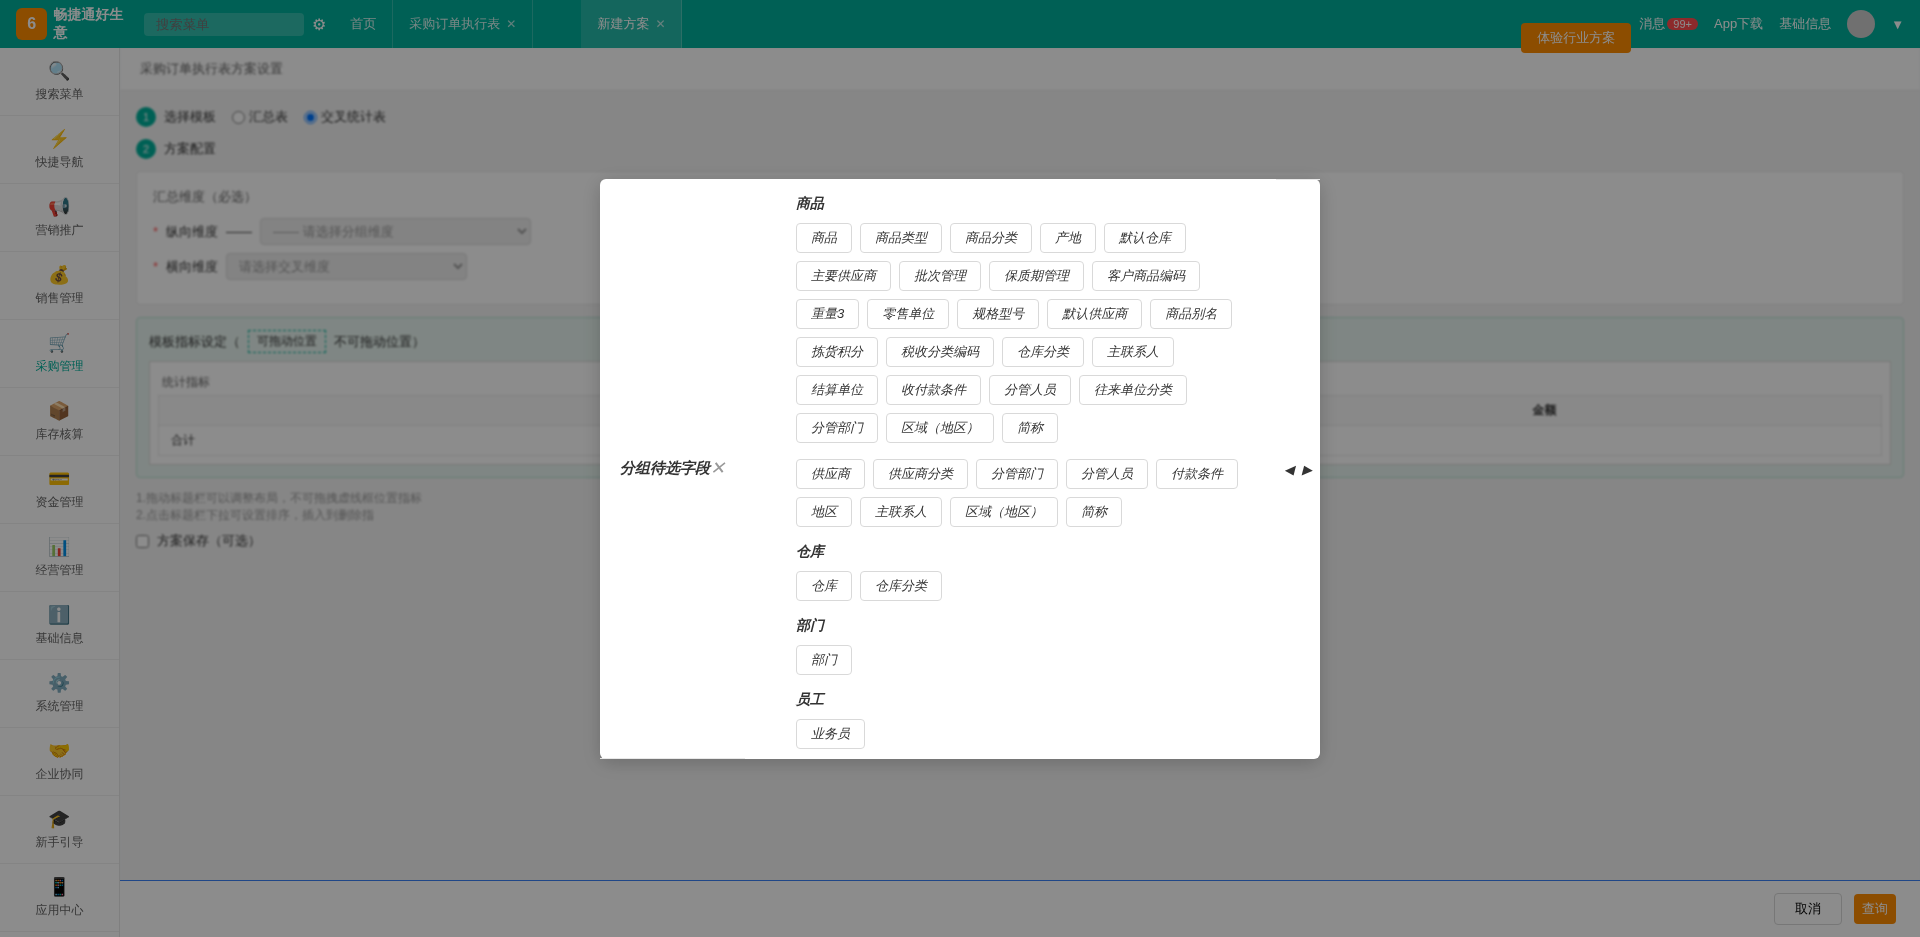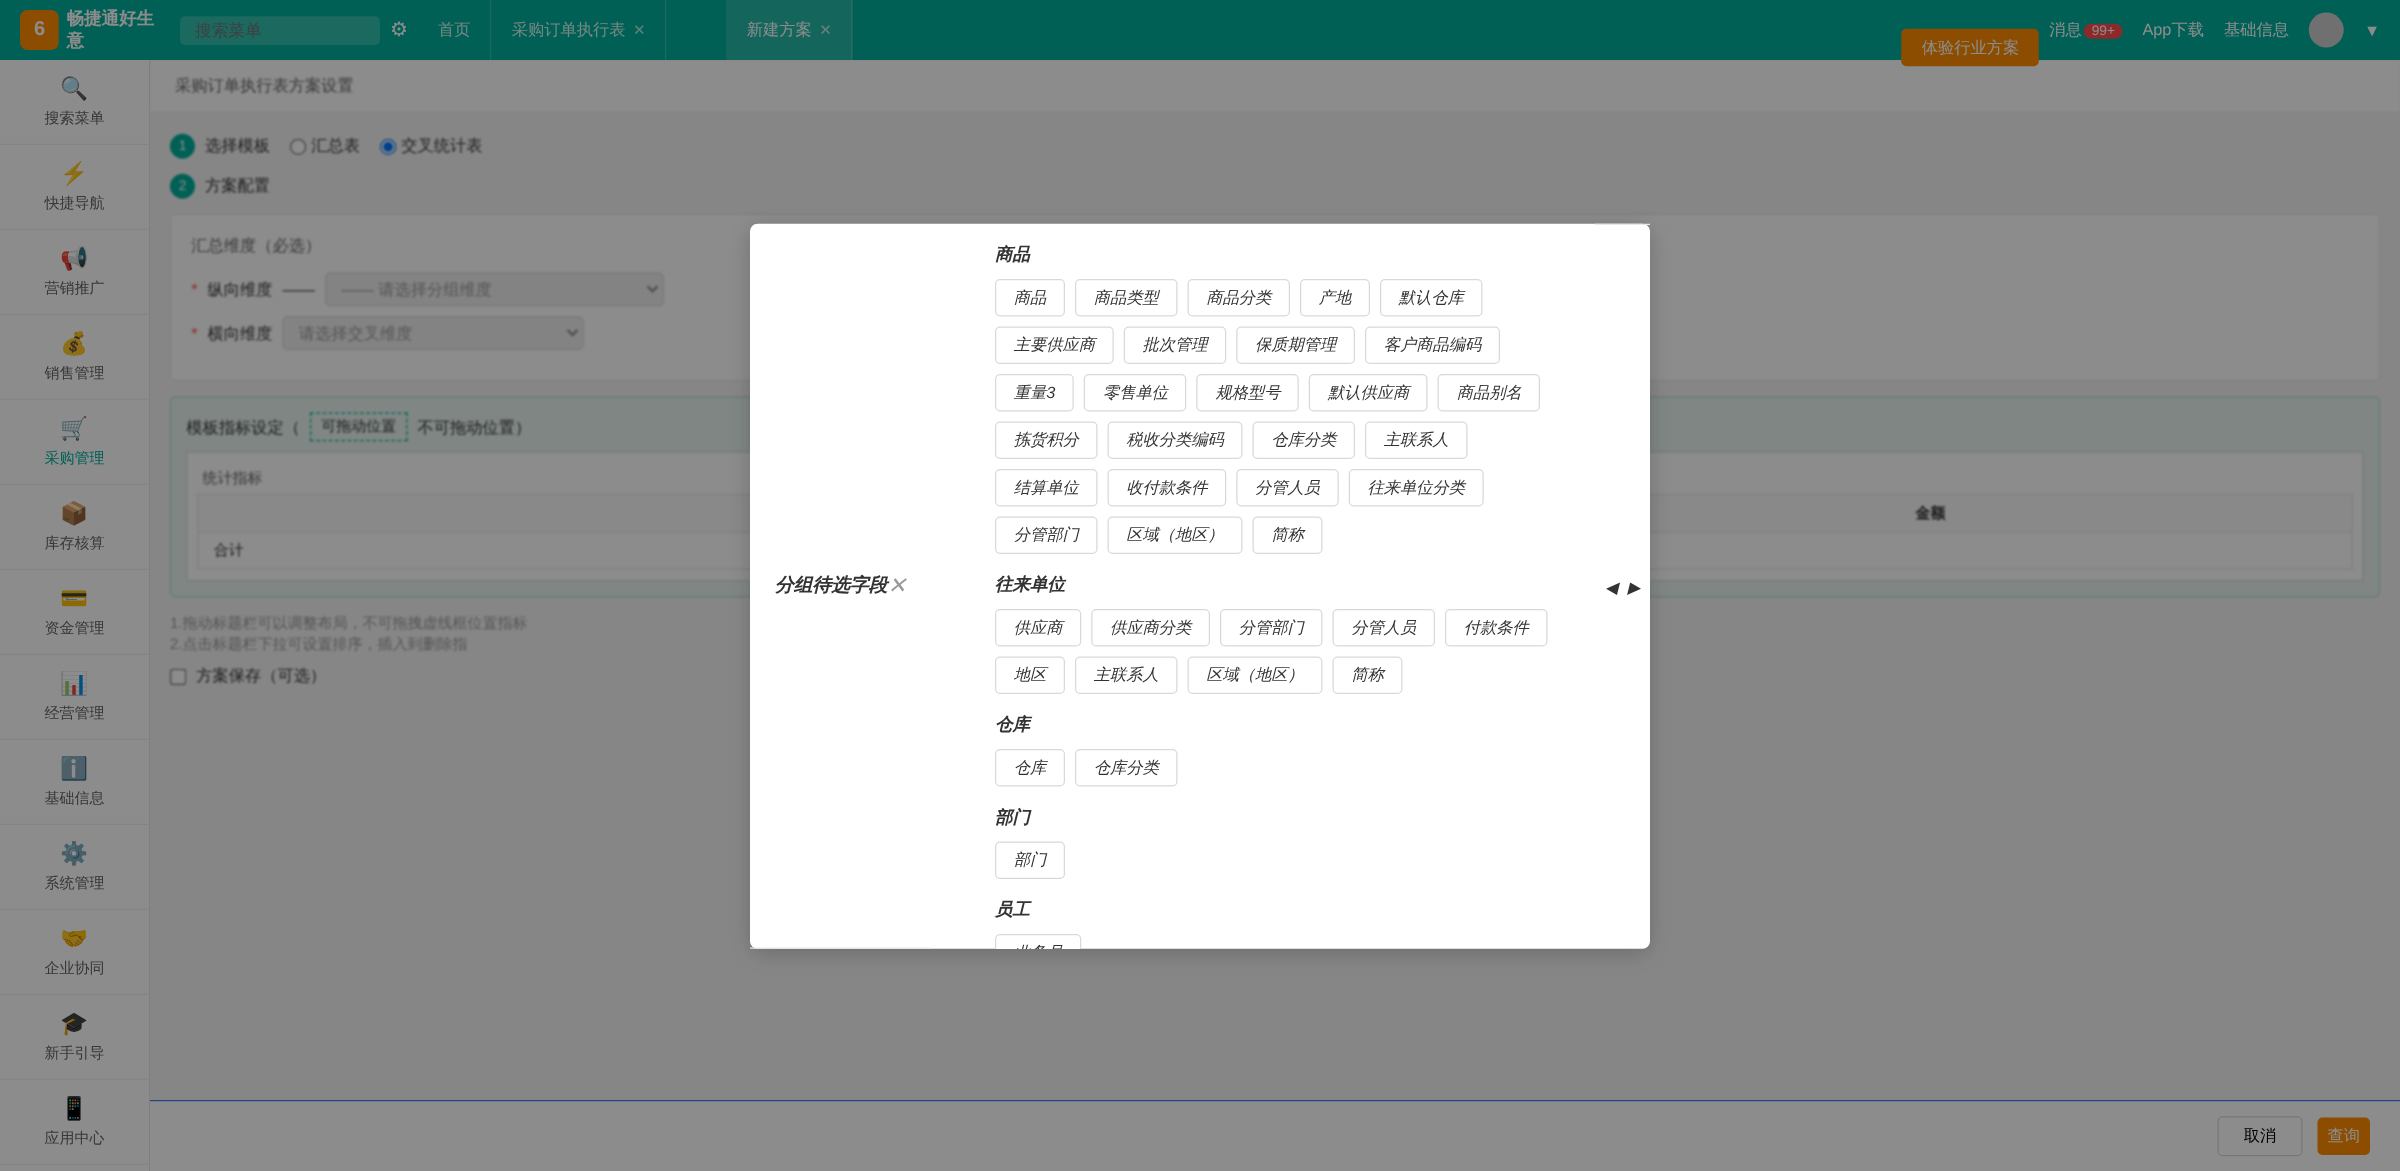--- a/index.html
+++ b/index.html
@@ -367,21 +367,20 @@
           <span class="field-tag">收付款条件</span>
           <span class="field-tag">分管人员</span>
           <span class="field-tag">往来单位分类</span>
           <span class="field-tag">分管部门</span>
           <span class="field-tag">区域（地区）</span>
           <span class="field-tag">简称</span>
         </div>
       </div>
 
       <div class="field-section">
-        <div class="field-section-title">往来单位</div>
         <div class="field-tags">
           <span class="field-tag">供应商</span>
           <span class="field-tag">供应商分类</span>
           <span class="field-tag">分管部门</span>
           <span class="field-tag">分管人员</span>
           <span class="field-tag">付款条件</span>
           <span class="field-tag">地区</span>
           <span class="field-tag">主联系人</span>
           <span class="field-tag">区域（地区）</span>
           <span class="field-tag">简称</span>

